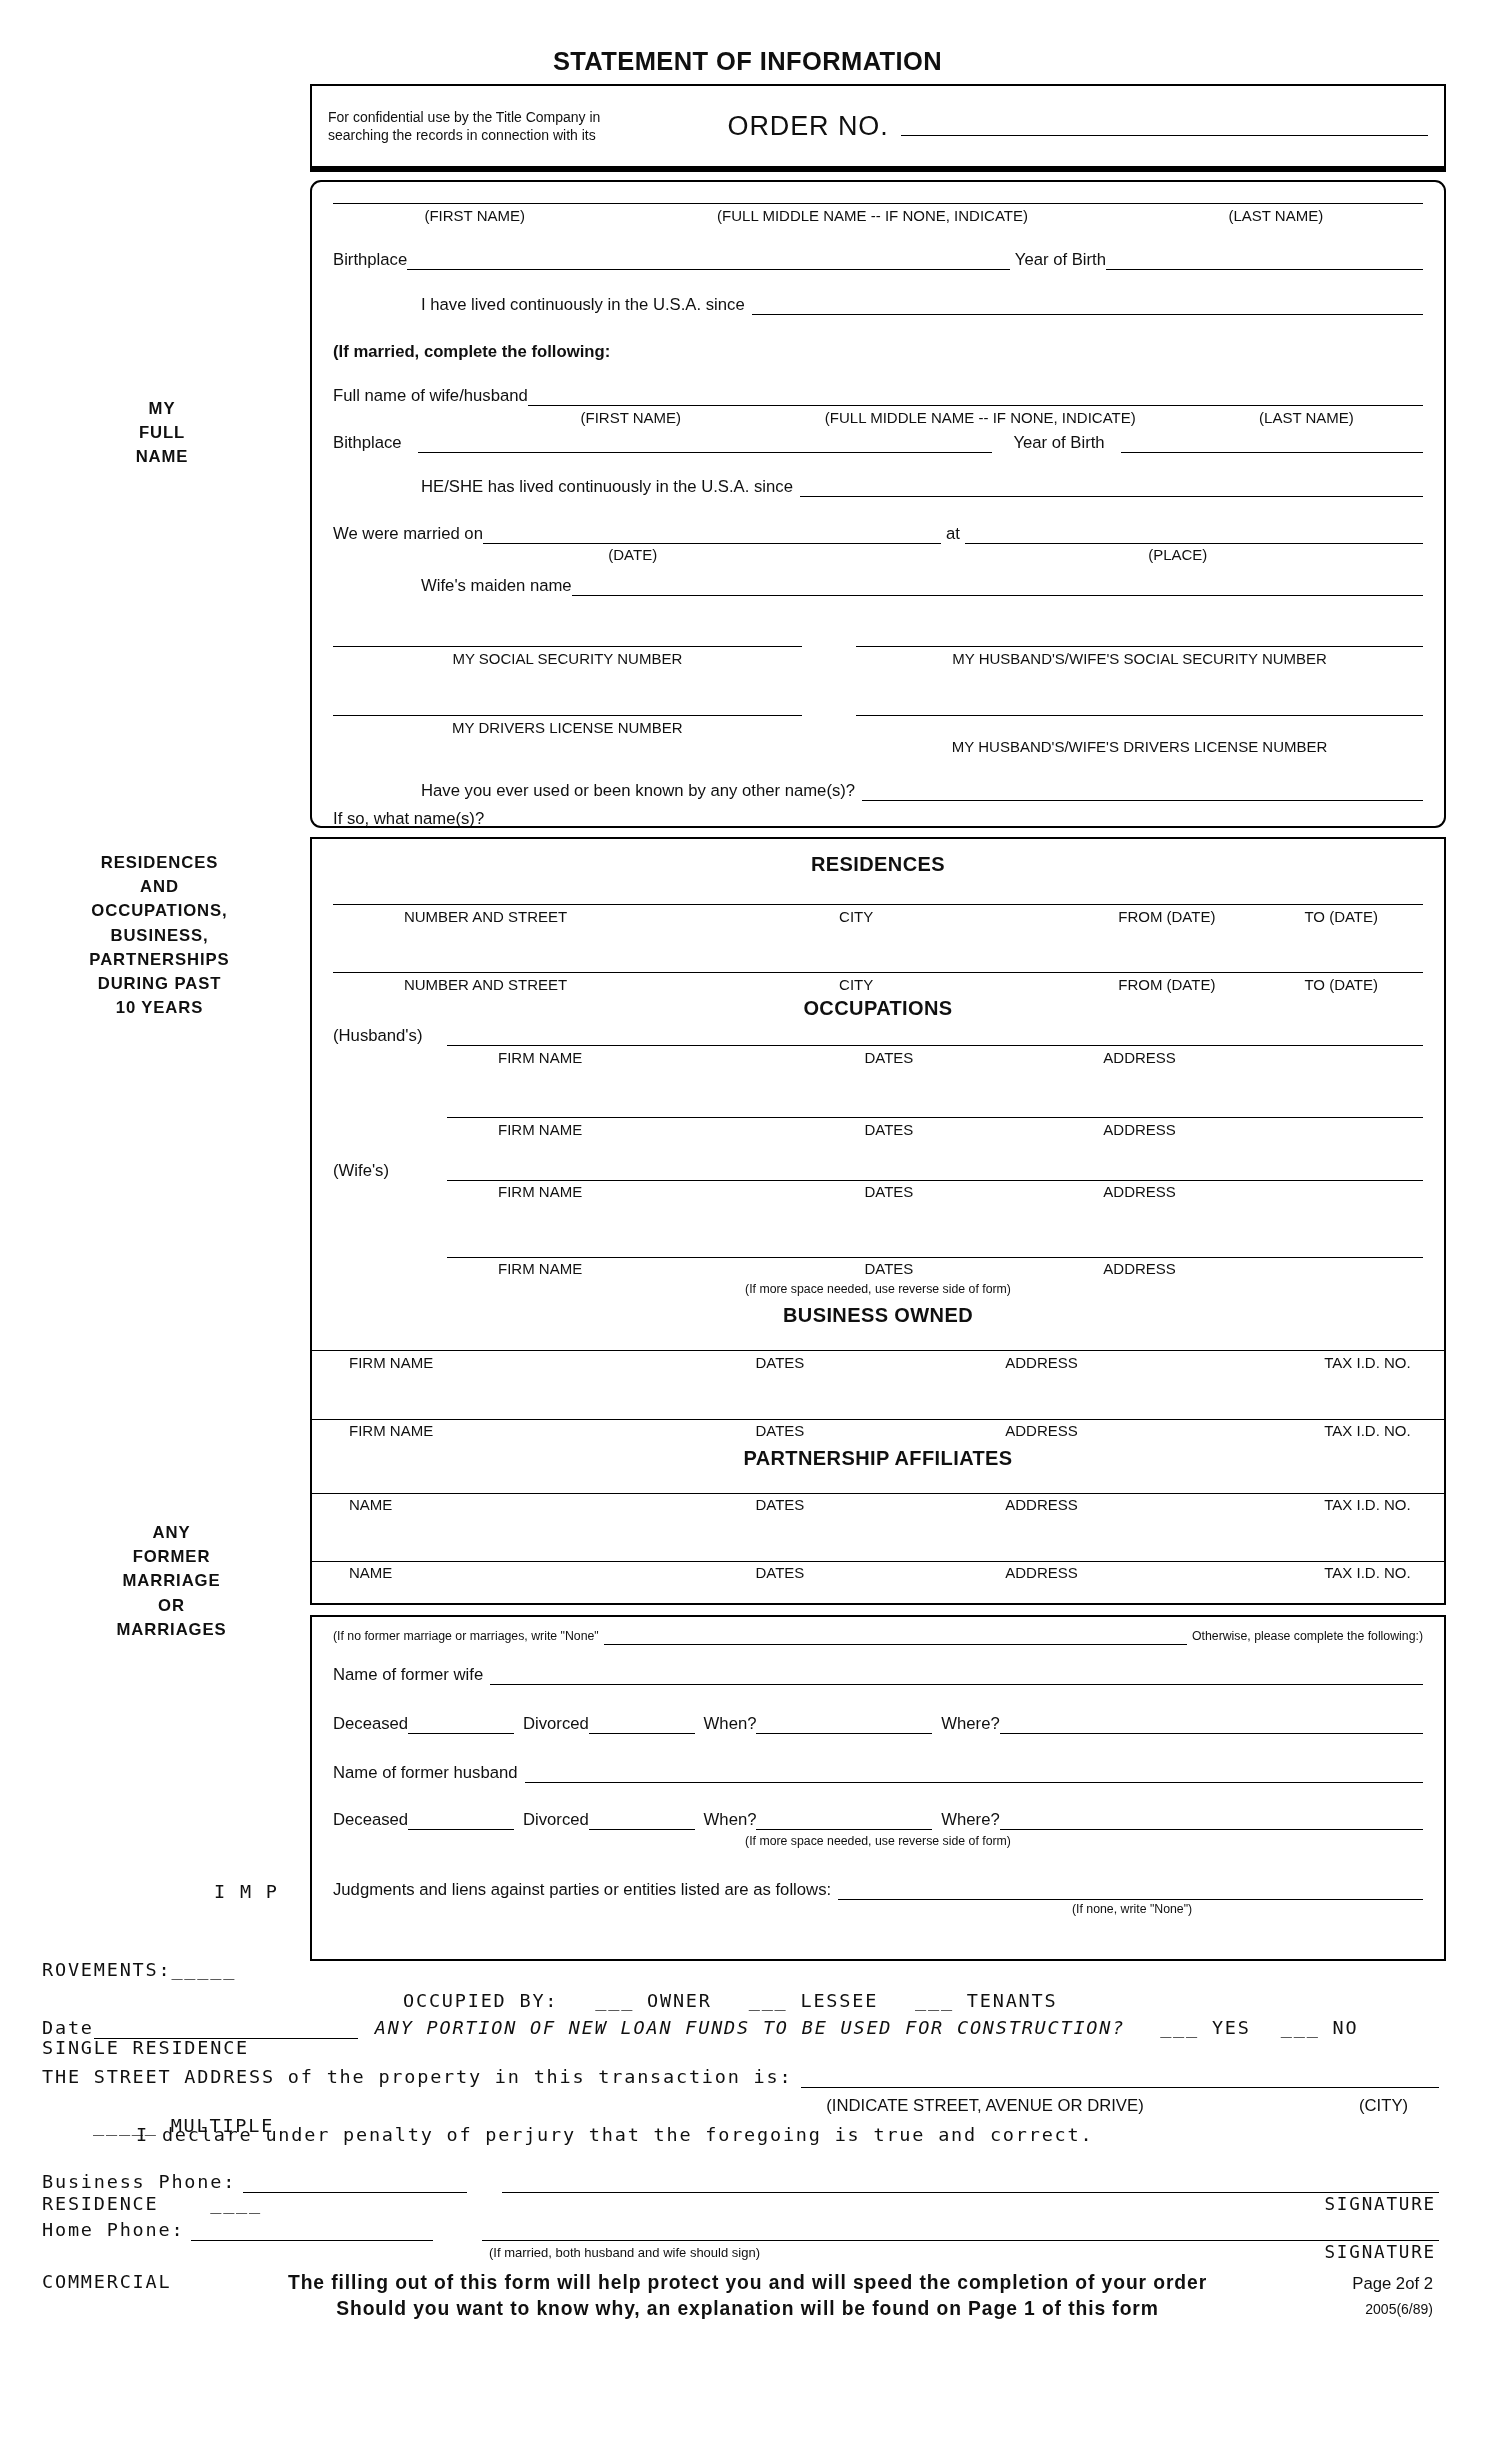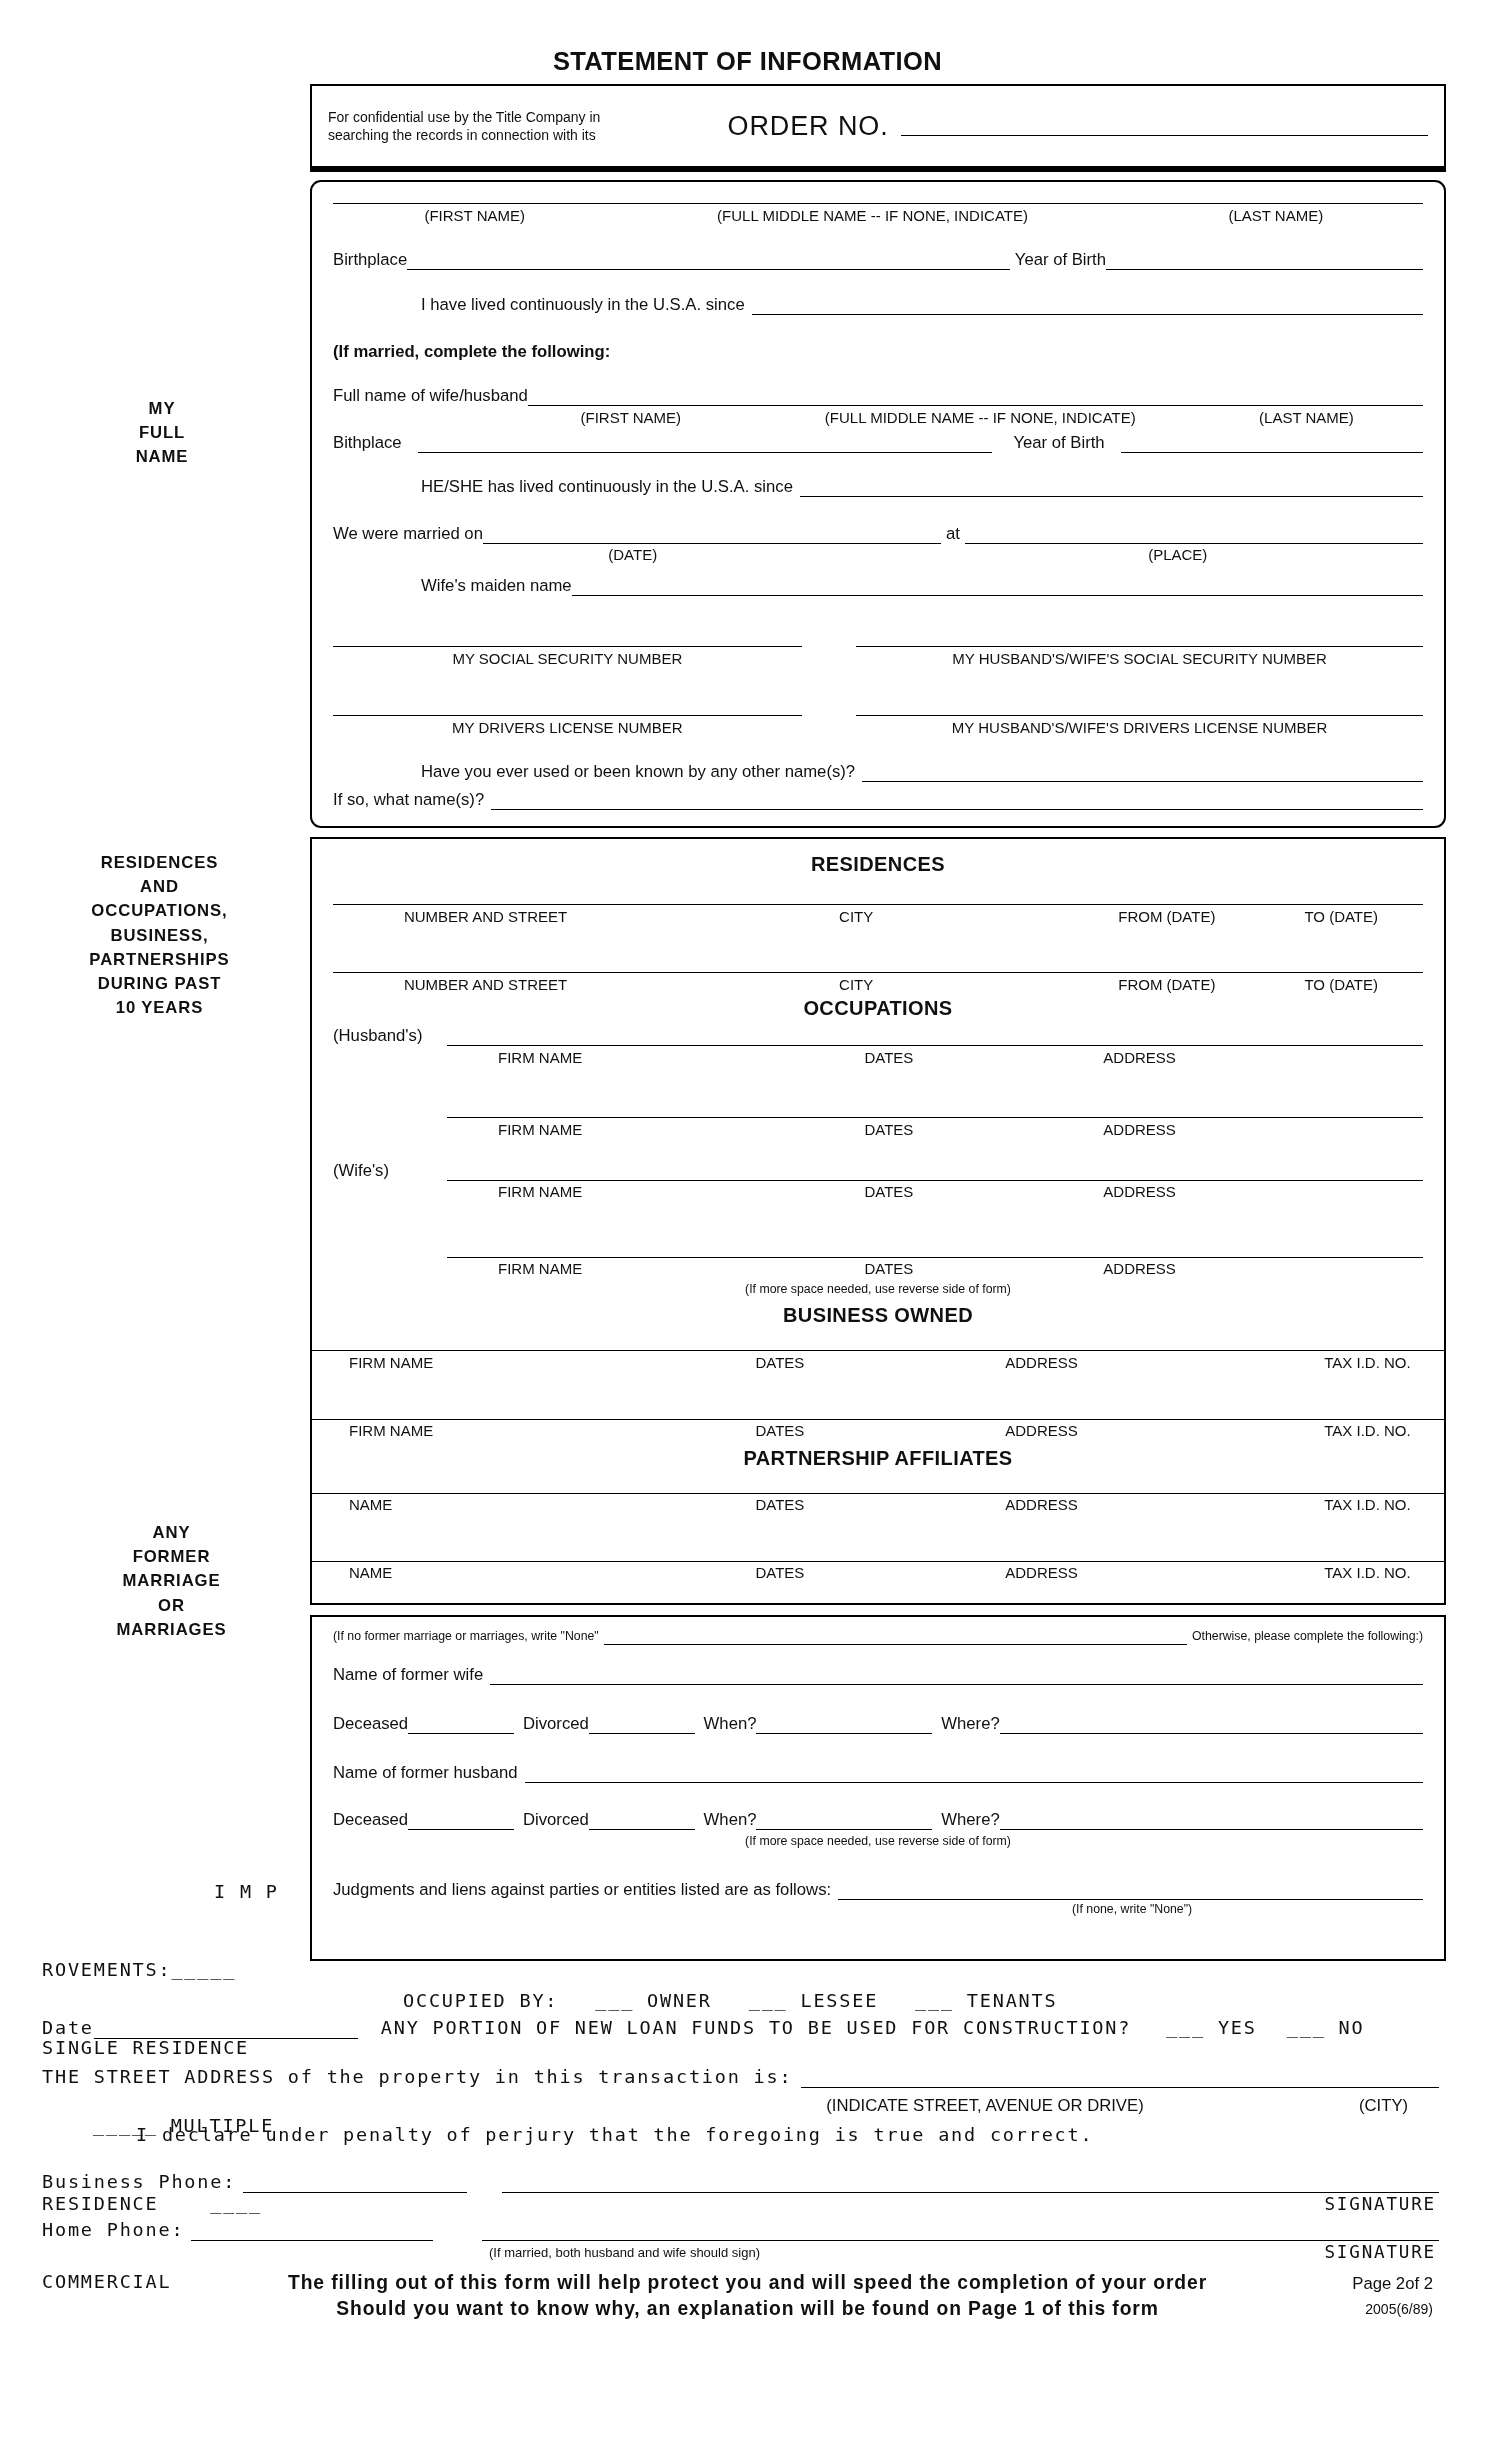--- a/index.html
+++ b/index.html
@@ -133,21 +133,21 @@
       <span style="width:52%;">MY HUSBAND'S/WIFE'S SOCIAL SECURITY NUMBER</span>
     </div>
     <div class="row" style="margin-top:30px;">
       <span class="fill" style="flex:43;"></span>
       <span style="flex:5;"></span>
       <span class="fill" style="flex:52;"></span>
     </div>
     <div class="caps" style="margin-top:2.6px;">
       <span style="width:43%;">MY DRIVERS LICENSE NUMBER</span>
       <span style="width:5%;"></span>
-      <span style="width:52%;">MY HUSBAND'S/WIFE'S DRIVERS LICENSE NUMBER</span>
+      <span style="width:52%;margin-top:19px;">MY HUSBAND'S/WIFE'S DRIVERS LICENSE NUMBER</span>
     </div>
     <div class="row" style="margin-top:24.6px; padding-left:88px;">
       <span class="lbl">Have you ever used or been known by any other name(s)?</span>
       <span class="fill" style="margin-left:7px;"></span>
     </div>
     <div class="row" style="margin-top:7px;">
       <span class="lbl">If so, what name(s)?</span>
       <span class="fill" style="margin-left:7px;"></span>
     </div>
   </div>
@@ -286,21 +286,21 @@
   <div class="typed-row typed" style="left:403px; top:1989px; gap:37px;">
     <span>OCCUPIED BY:</span>
     <span>___ OWNER</span>
     <span>___ LESSEE</span>
     <span>___ TENANTS</span>
   </div>
 
   <div class="typed-row typed" style="left:42px; top:2016px; width:1397px;">
     <span>Date</span>
     <span class="tfill" style="width:264px;"></span>
-    <span style="margin-left:23px;">ANY PORTION OF NEW LOAN FUNDS TO BE USED FOR CONSTRUCTION?</span>
+    <span style="margin-left:17px;font-style:italic;">ANY PORTION OF NEW LOAN FUNDS TO BE USED FOR CONSTRUCTION?</span>
     <span style="margin-left:35px;">___ YES</span>
     <span style="margin-left:30px;">___ NO</span>
   </div>
 
   <div class="typed-row typed" style="left:42px; top:2065px; width:1397px;">
     <span>THE STREET ADDRESS of the property in this transaction is:</span>
     <span class="tfill" style="flex:1; margin-left:8.8px;"></span>
   </div>
   <span class="lbl" style="position:absolute; left:752px; top:2095px; width:466px; text-align:center; display:inline-block;">(INDICATE STREET, AVENUE OR DRIVE)</span>
   <span class="lbl" style="position:absolute; left:1359px; top:2095px;">(CITY)</span>

